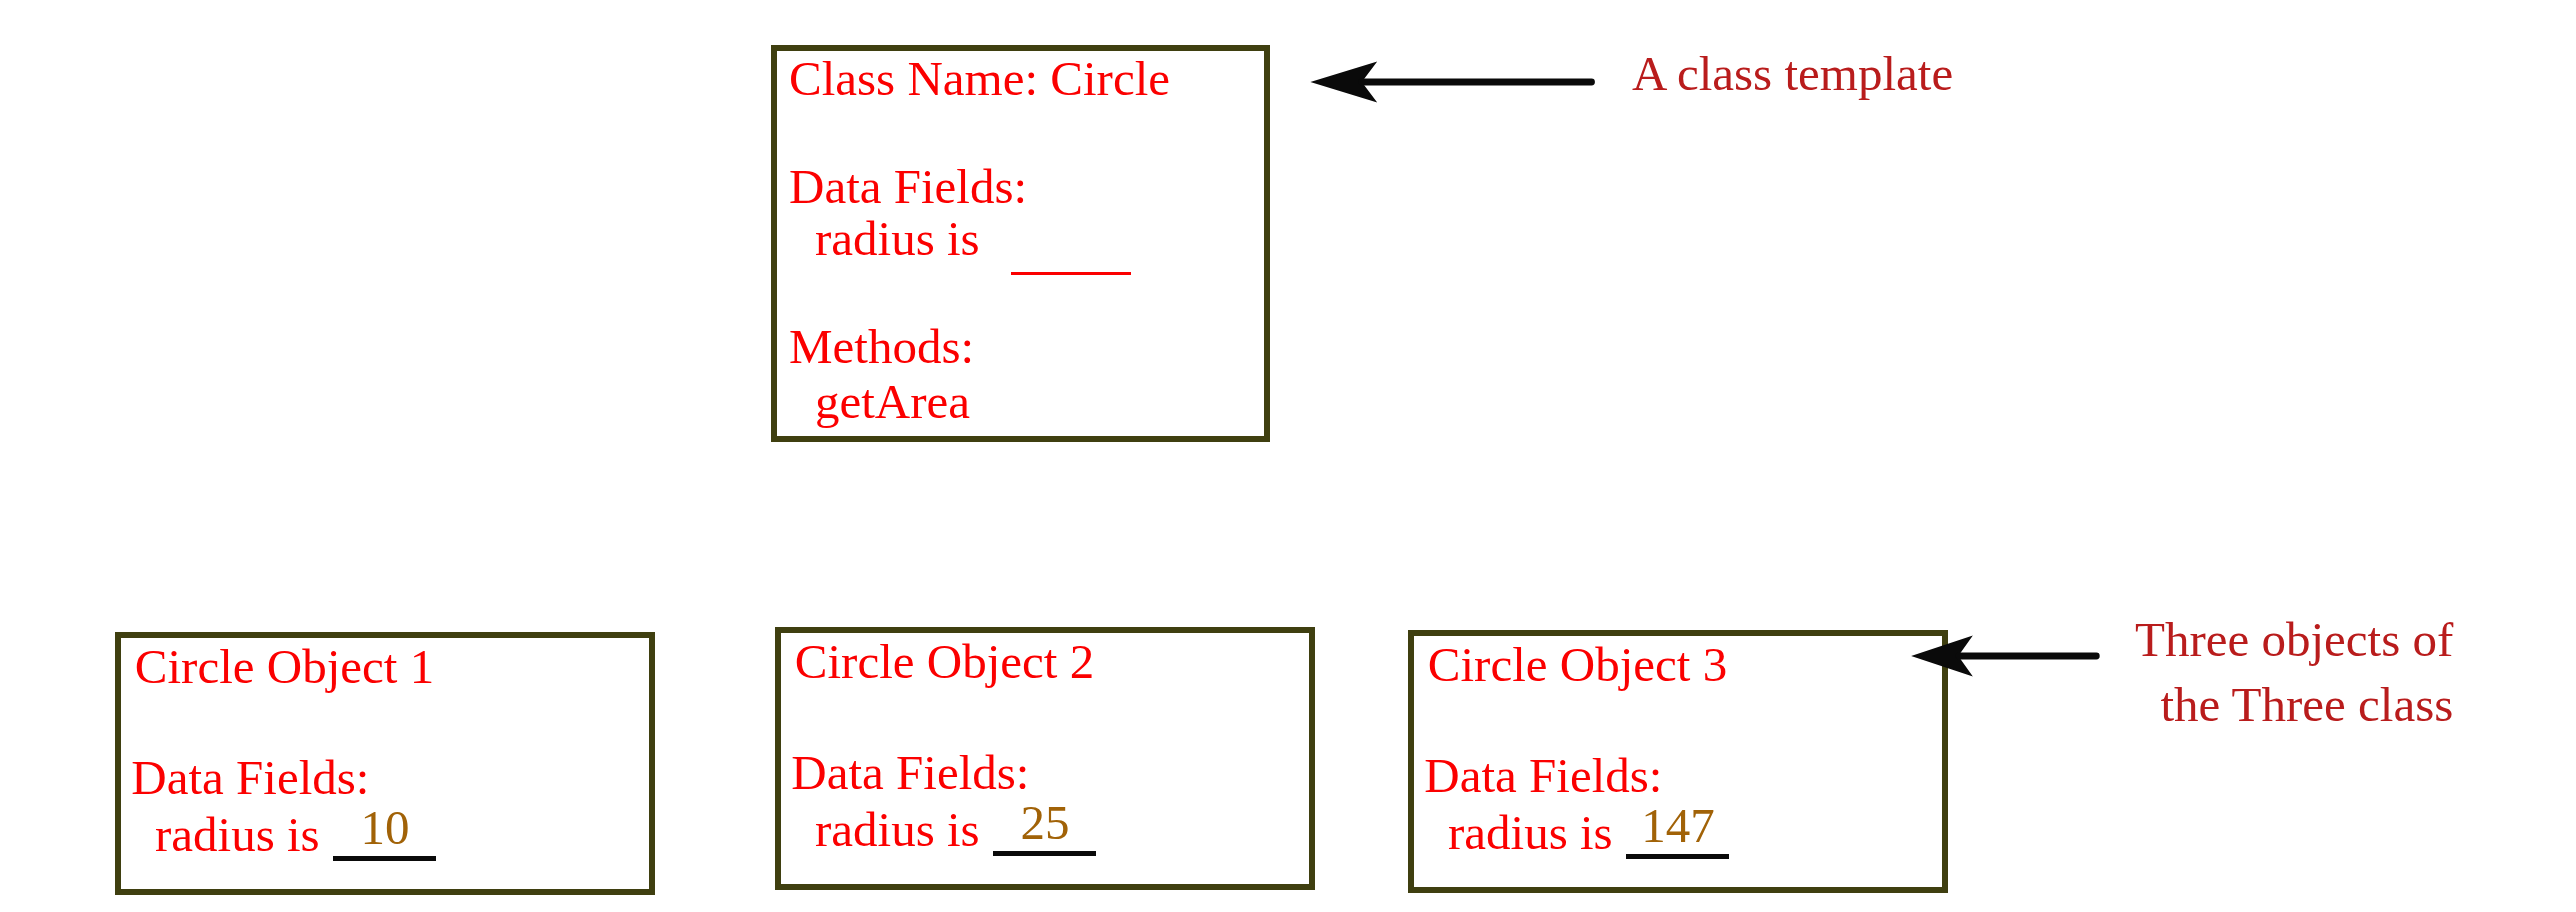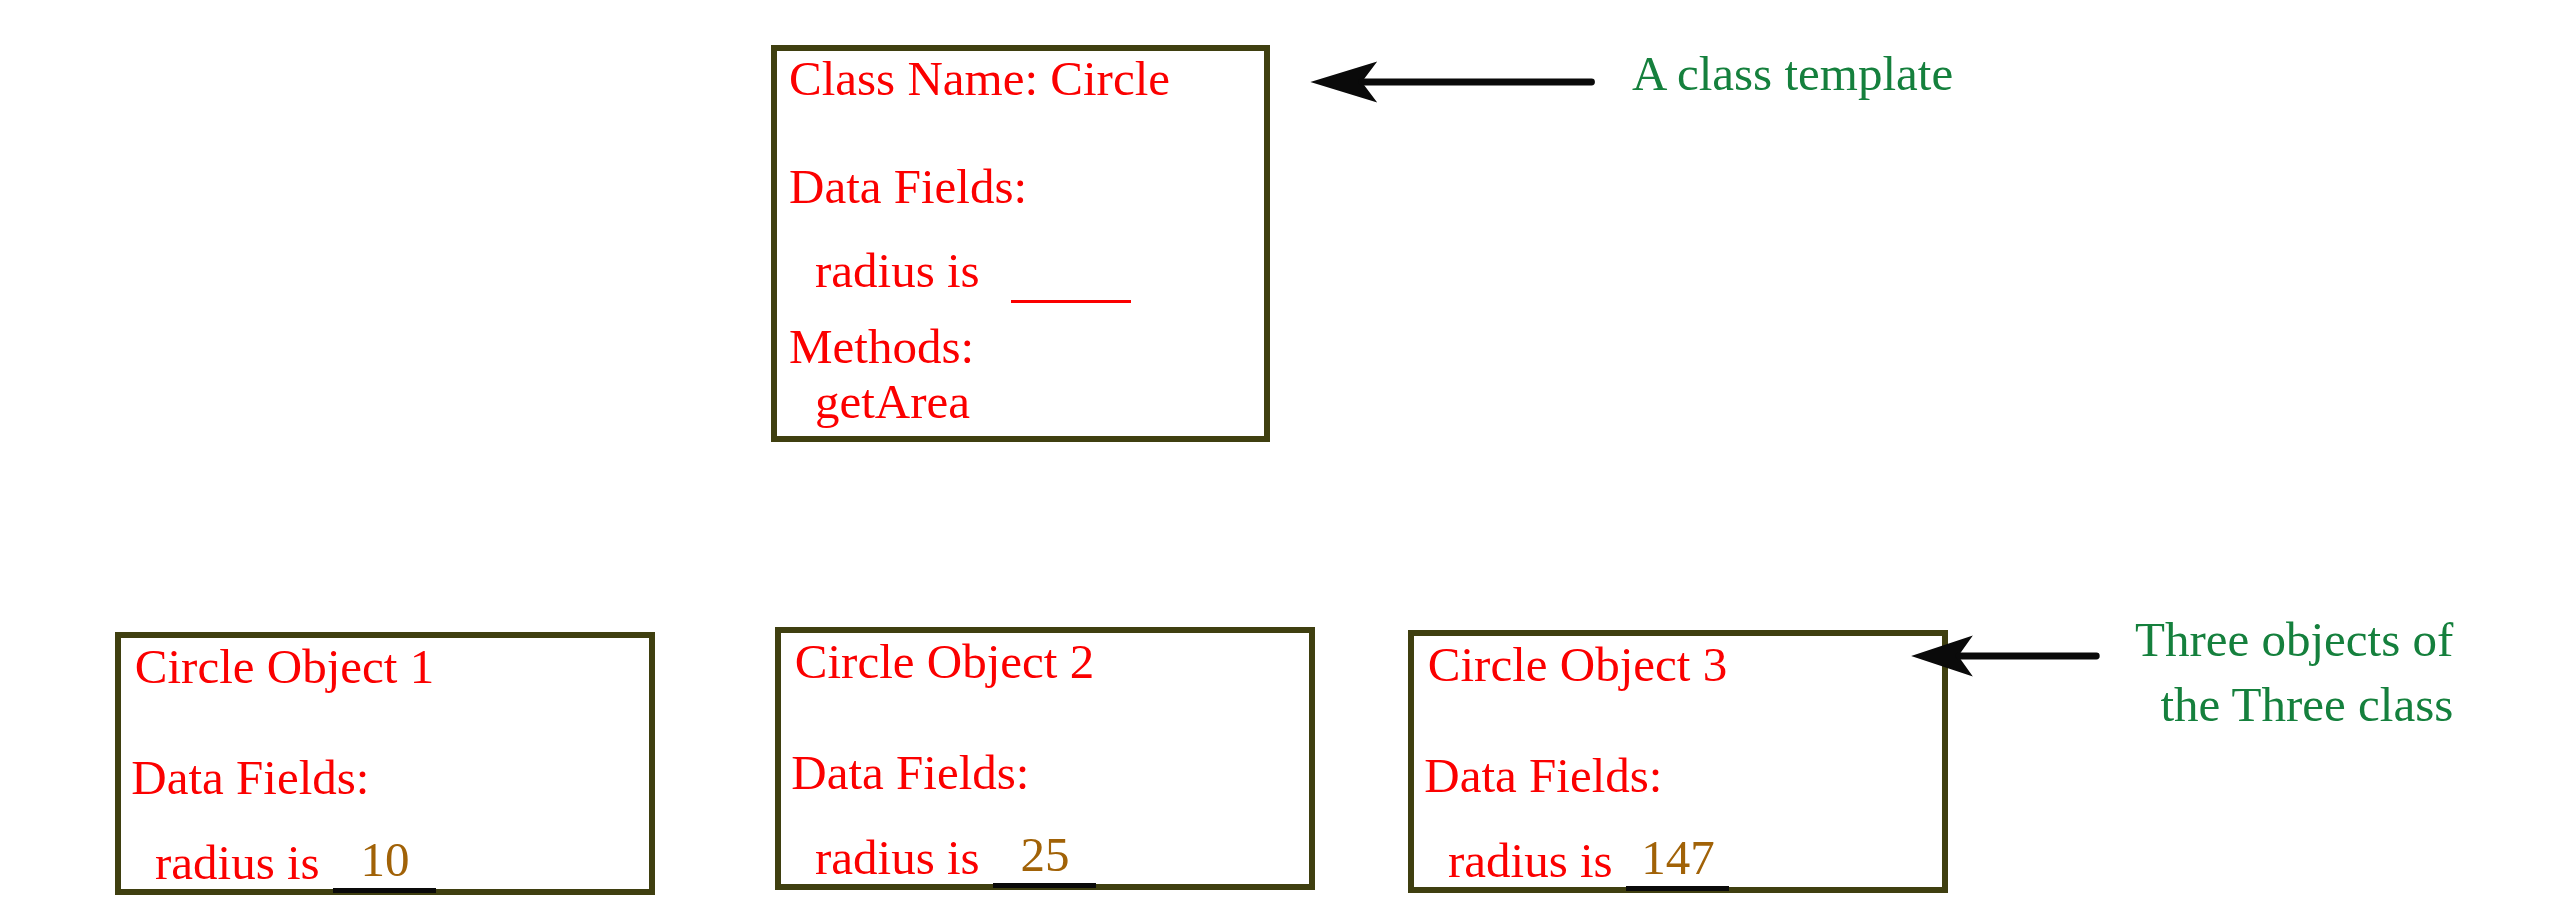--- a/index.html
+++ b/index.html
@@ -36,21 +36,21 @@
   .class-box .row-fields  { left: 12px; top: 110px; }
   .class-box .row-radius  { left: 38px; top: 162px; }
   .class-box .row-methods { left: 12px; top: 270px; }
   .class-box .row-method1 { left: 38px; top: 325px; }
 
   
   .obj-box .row-title  { left: 13.8px; top: 3.4px;   }
   .obj-box .row-fields { left: 10.3px; top: 114px; }
   .obj-box .row-radius { left: 34px; top: 163px; }
 
-  .baseline-row { display: flex; align-items: center; margin-top: 32px; }
+  .baseline-row { display: flex; align-items: flex-end; }
 
   
   .blank-red {
     display: inline-block;
     width: 120px;
     height: 40px;
     margin-left: 31px;
     border-bottom: 3.4px solid #fb0000;
     position: relative;
     top: 10.3px;
@@ -68,21 +68,21 @@
   }
 
   .arrow-svg { position: absolute; overflow: visible; }
   .arrow-class   { left: 1308px; top: 58px;  }
   .arrow-objects { left: 1909px; top: 632px; }
 
   .note {
     position: absolute;
     font-size: 49px;
     line-height: 65px;
-    color: #15803d;
+    color: #b91c1c;
     white-space: nowrap;
   }
   .note-class   { left: 1632px; top: 41px;  }
   .note-objects { left: 2135px; top: 607px; text-align: right; }
 </style>
 </head>
 <body>
 
 <div class="canvas">
 

